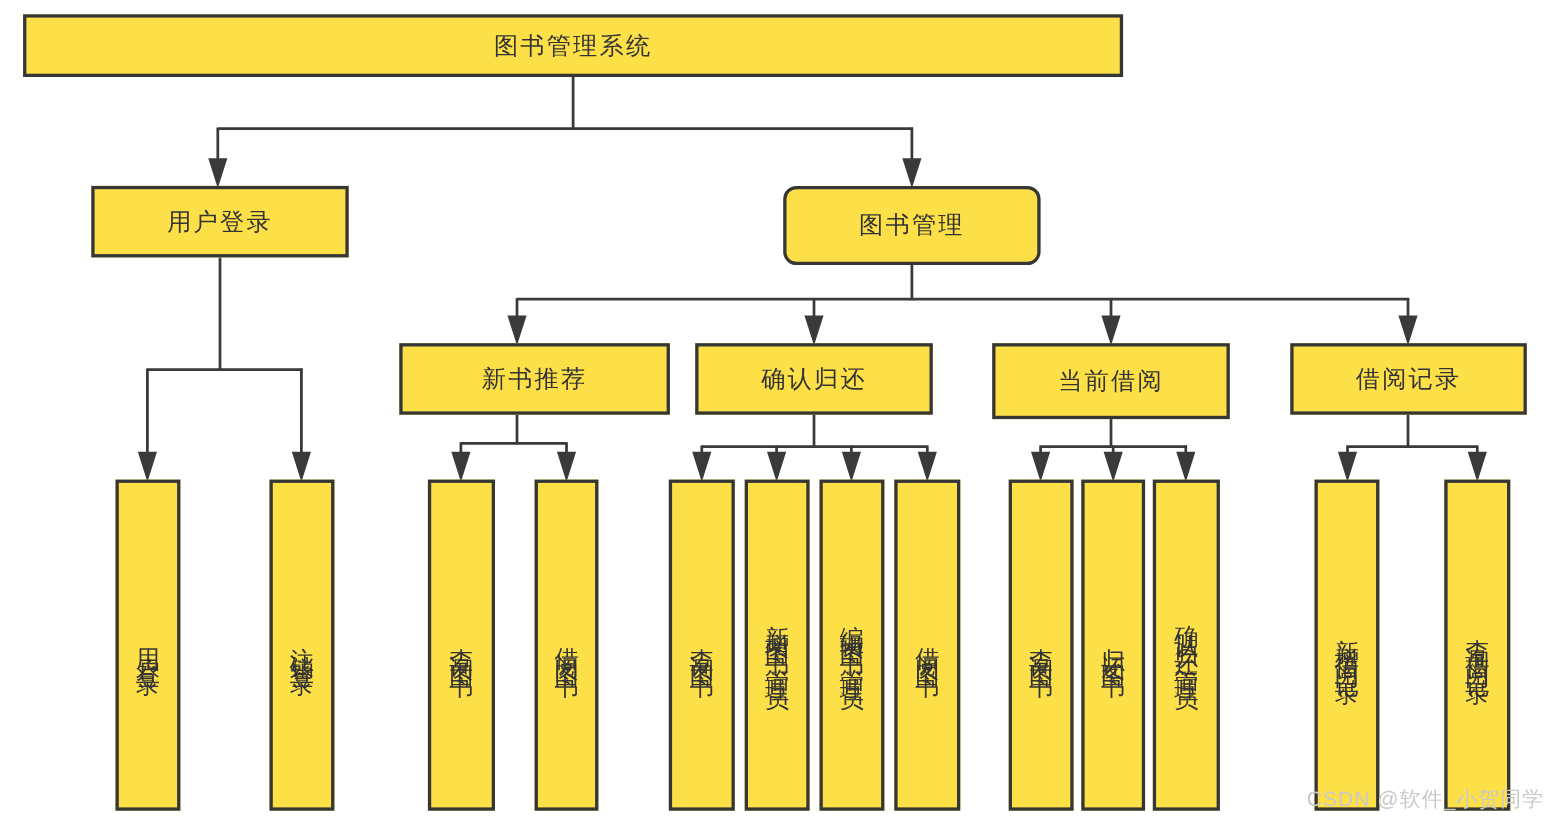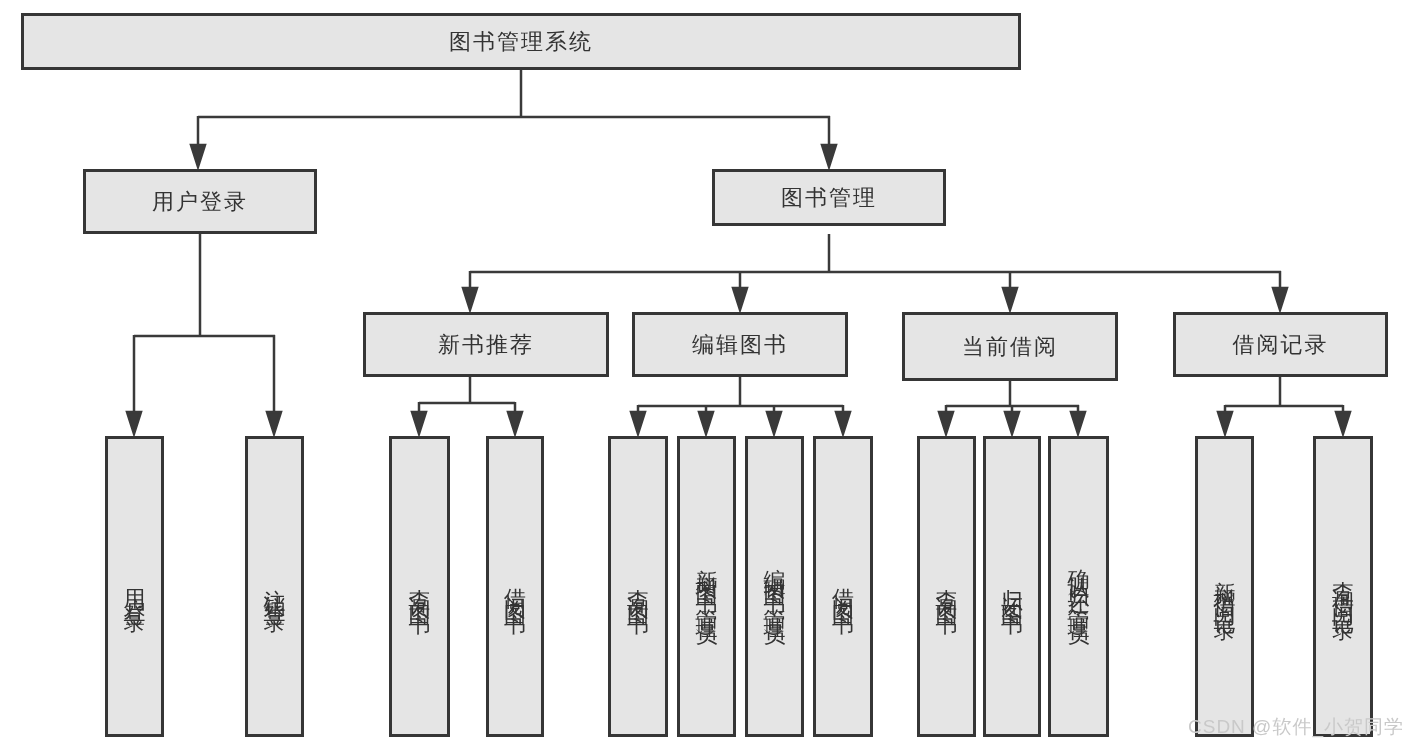--- a/index.html
+++ b/index.html
@@ -8,41 +8,41 @@
     width: 1405px;
     height: 747px;
     background: #ffffff;
     overflow: hidden;
     font-family: "Liberation Sans", sans-serif;
   }
   #wires { position: absolute; left: 0; top: 0; }
   .box {
     position: absolute;
     box-sizing: border-box;
-    background: #e5e5e5;
+    background: #fde047;
     border: 3px solid #363636;
     display: flex;
     align-items: center;
     justify-content: center;
     color: #333333;
   }
   .hbox { font-size: 22px; letter-spacing: 2px; white-space: nowrap; }
   .vbox .vtext {
     writing-mode: vertical-rl;
     text-orientation: mixed;
     font-size: 22px;
     letter-spacing: 8px;
     line-height: 1;
     color: #333333;
   }
   
   .n-root  { left: 21px;   top: 13px;  width: 1000px; height: 57px; }
   
   .n-ul    { left: 83px;   top: 169px; width: 234px;  height: 65px; }
-  .n-bm    { left: 712px;  top: 169px; width: 234px;  height: 57px; }
+  .n-bm    { left: 712px;  top: 169px; width: 234px;  height: 72px; border-radius: 12px; }
   
   .n-nb    { left: 363px;  top: 312px; width: 246px;  height: 65px; }
   .n-bb    { left: 632px;  top: 312px; width: 216px;  height: 65px; }
   .n-cb    { left: 902px;  top: 312px; width: 216px;  height: 69px; }
   .n-br    { left: 1173px; top: 312px; width: 215px;  height: 65px; }
   
   .leaf    { top: 436px; height: 301px; }
   .lf-u1   { left: 105px;  width: 59px; }
   .lf-u2   { left: 245px;  width: 59px; }
   .lf-n1   { left: 389px;  width: 61px; }
@@ -157,21 +157,21 @@
     <span>用户登录</span>
   </div>
   <div class="box hbox n-bm">
     <span>图书管理</span>
   </div>
 
   <div class="box hbox n-nb">
     <span>新书推荐</span>
   </div>
   <div class="box hbox n-bb">
-    <span>编辑图书</span>
+    <span>确认归还</span>
   </div>
   <div class="box hbox n-cb">
     <span>当前借阅</span>
   </div>
   <div class="box hbox n-br">
     <span>借阅记录</span>
   </div>
 
   <div class="box vbox leaf lf-u1">
     <span class="vtext">用户登录</span>

